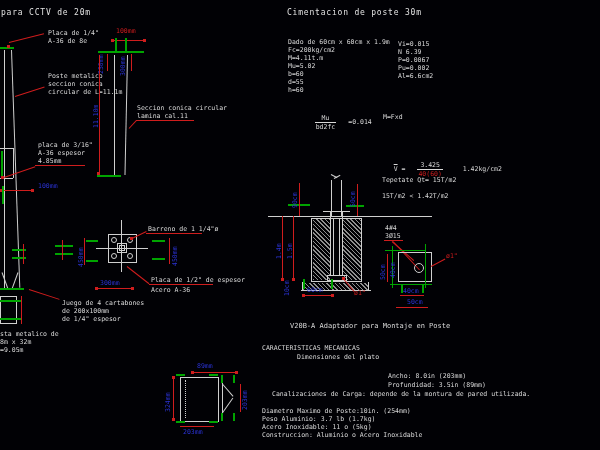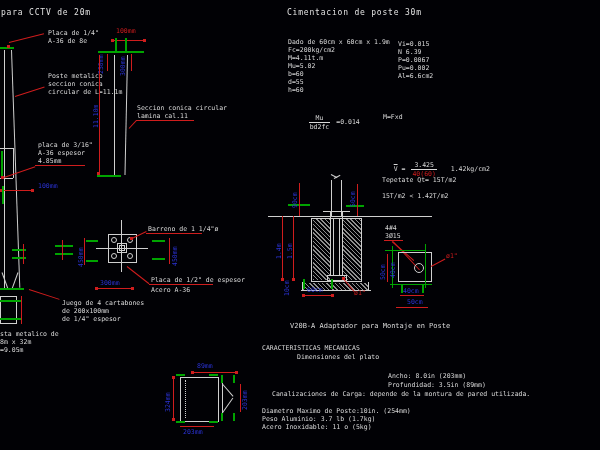--- a/index.html
+++ b/index.html
@@ -13,21 +13,21 @@
   .wl{position:absolute;background:#cfcfcf;}
   .rl{position:absolute;background:#cf1d1d;}
   .gl{position:absolute;background:#00a400;}
   .box{position:absolute;border:1px solid #cfcfcf;}
   .dot{position:absolute;width:3px;height:3px;background:#cf1d1d;}
   .circ{position:absolute;border:1px solid #cfcfcf;border-radius:50%;}
   .diag{position:absolute;height:1px;background:#cf1d1d;transform-origin:0 50%;}
   .wdiag{position:absolute;height:1px;background:#cfcfcf;transform-origin:0 50%;}
   .hatch{position:absolute;background-image:repeating-linear-gradient(45deg,#8f8f8f 0 1px,transparent 1px 3px);}
   .dotted{position:absolute;border-left:1px dotted #cfcfcf;}
-  .frac{display:inline-block;text-align:center;vertical-align:middle;margin:0 6px;}
+  .frac{display:inline-block;text-align:center;vertical-align:middle;margin:0 12px;}
   .frac .fn{display:block;border-bottom:1px solid #d9d9d9;padding:0 1px;}
   .frac .fd{display:block;padding:0 1px;}
   .ovl{text-decoration:overline;}
 </style>
 </head>
 <body>
 
 <div id="canvas">
 
   <div class="t title" style="left:1px;top:9px">para CCTV de 20m</div>
@@ -259,15 +259,16 @@
 
   <div class="t" style="left:290px;top:322px;font-size:7px">V20B-A Adaptador para Montaje en Poste</div>
   <div class="t" style="left:262px;top:344px">CARACTERISTICAS MECANICAS</div>
   <div class="t" style="left:297px;top:353px">Dimensiones del plato</div>
   <div class="t" style="left:388px;top:372px">Ancho: 8.0in (203mm)</div>
   <div class="t" style="left:388px;top:381px">Profundidad: 3.5in (89mm)</div>
   <div class="t" style="left:272px;top:390px">Canalizaciones de Carga: depende de la montura de pared utilizada.</div>
   <div class="t" style="left:262px;top:407px">Diametro Maximo de Poste:10in. (254mm)</div>
   <div class="t" style="left:262px;top:415px">Peso Aluminio: 3.7 lb (1.7kg)</div>
   <div class="t" style="left:262px;top:423px">Acero Inoxidable: 11 o (5kg)</div>
+  <div class="t" style="left:262px;top:431px">Construccion: Aluminio o Acero Inoxidable</div>
   <div class="t" style="left:262px;top:455px">Acabado: Pintado en beige claro</div>
 
 </div>
 
 </body></html>

